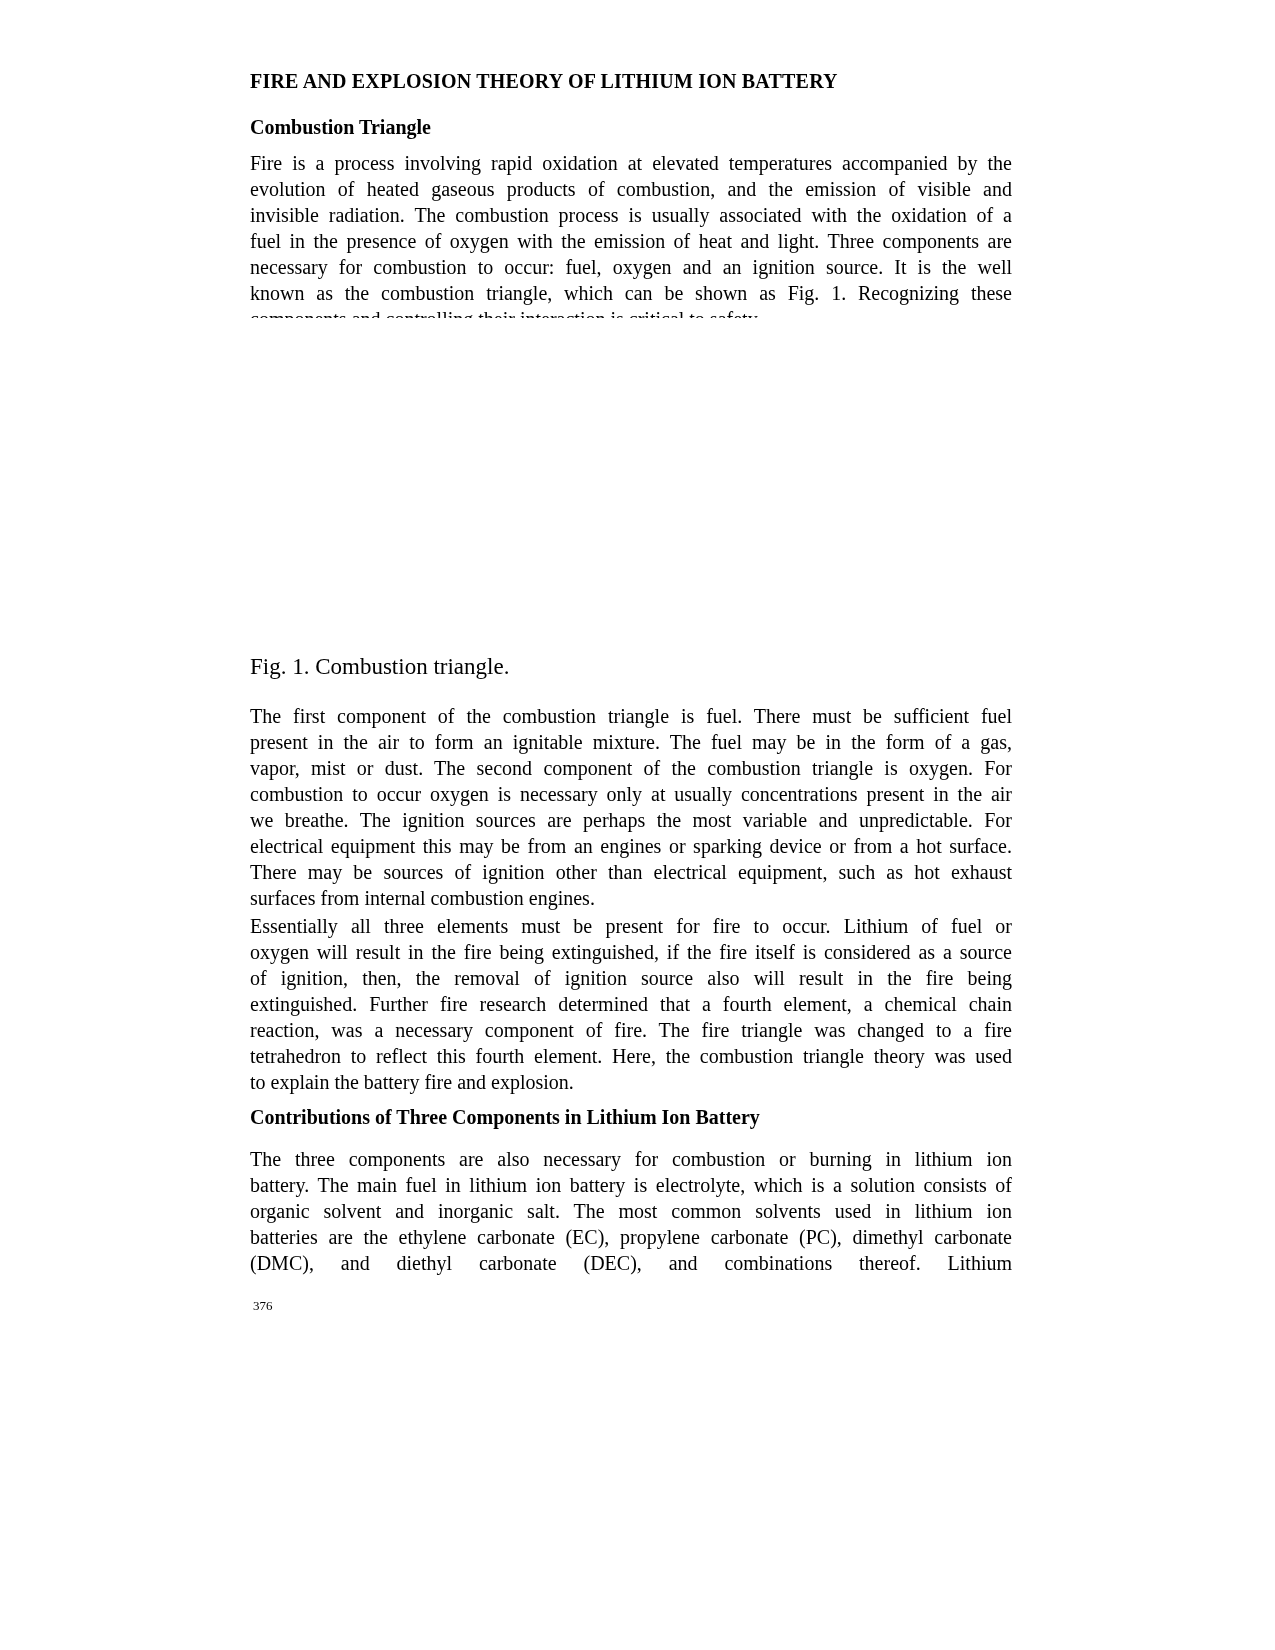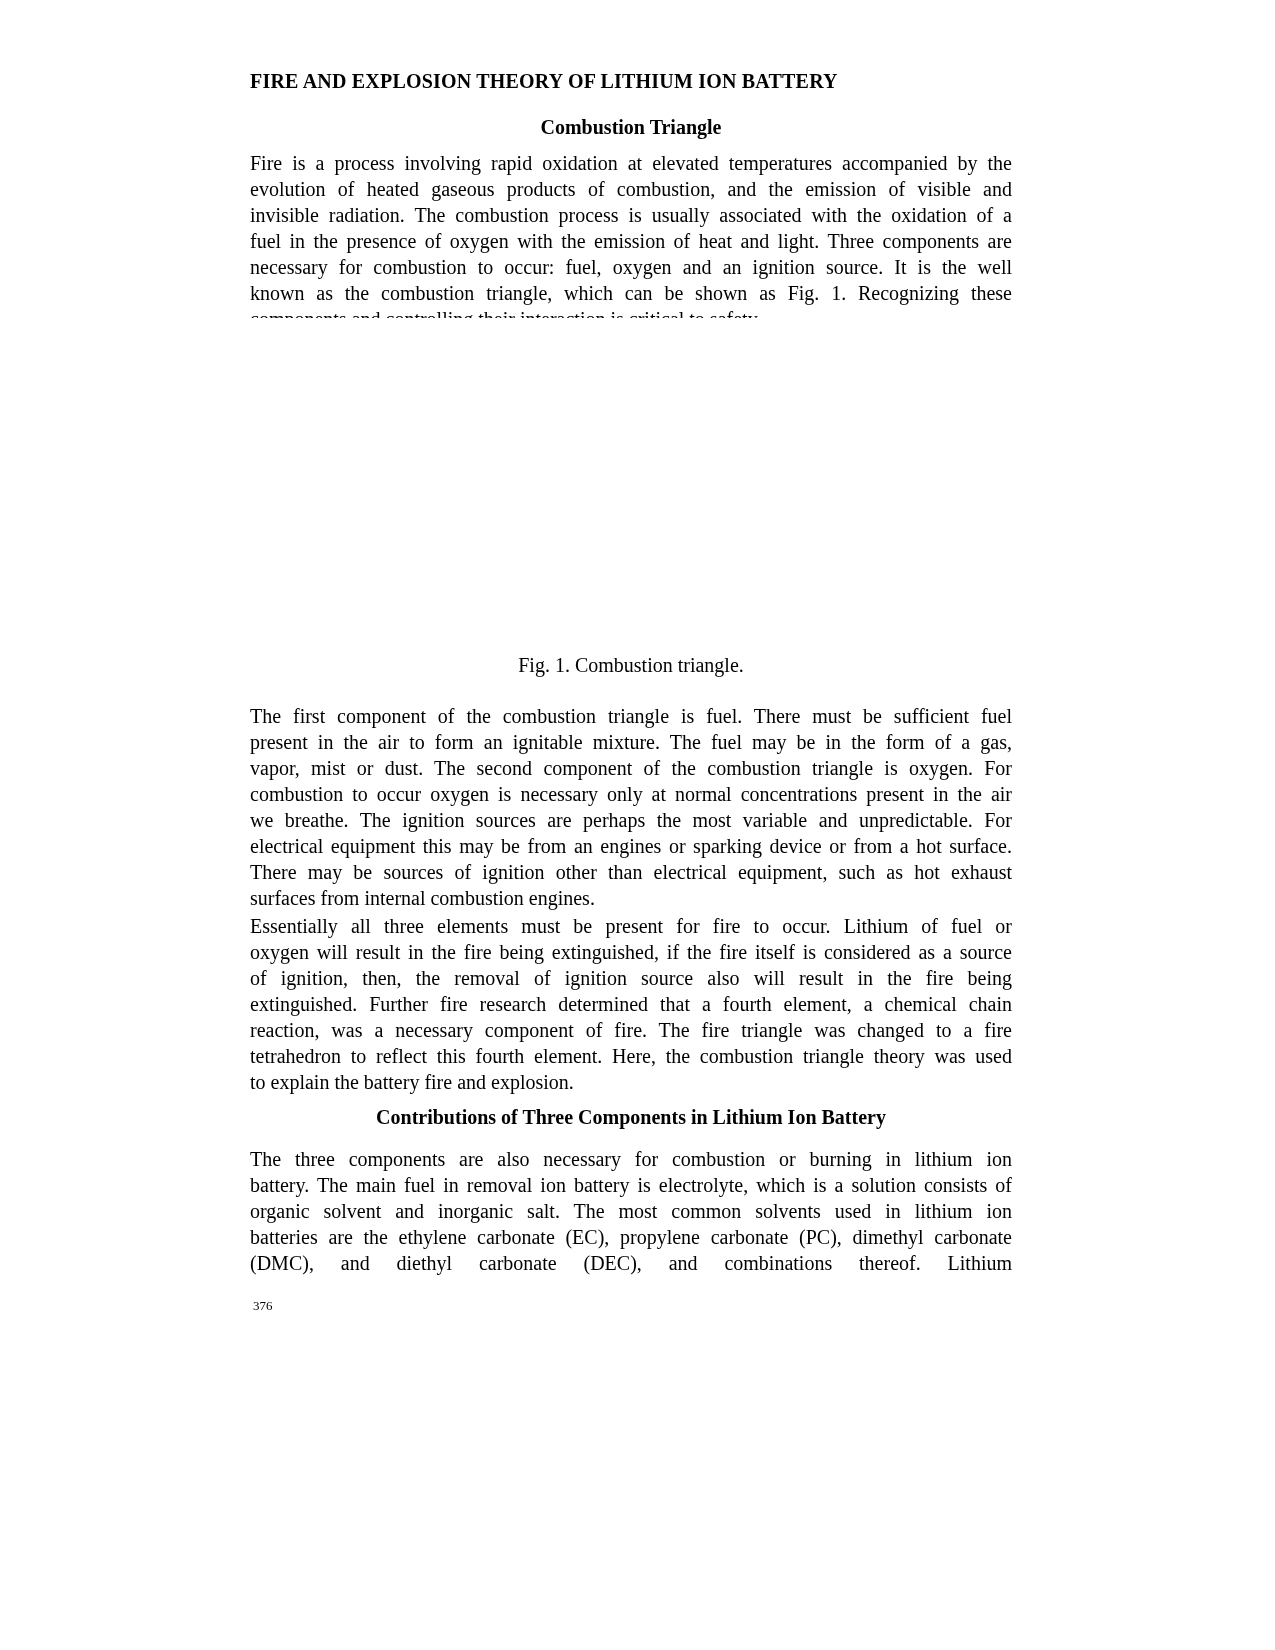--- a/index.html
+++ b/index.html
@@ -23,21 +23,20 @@
   }
   .doc-title {
     top: 70px;
     font-size: 20px;
     font-weight: bold;
     letter-spacing: 0.2px;
   }
   .sec-heading {
     font-size: 20px;
     font-weight: bold;
-    text-align: center;
   }
   .heading-1 { top: 116px; }
   .heading-2 { top: 1106px; }
   .para {
     font-size: 20px;
     line-height: 26px;
   }
   .para-1 { top: 150px; }
   .para-2 { top: 703px; }
   .para-3 { top: 913px; }
@@ -51,22 +50,21 @@
     text-align: left;
     text-align-last: left;
   }
   .figure-space {
     top: 318px;
     height: 330px;
     background: #ffffff;
   }
   .fig-caption {
     top: 654px;
-    font-size: 20px;
-    text-align: center;
+    font-size: 23px;
   }
   .page-number {
     position: absolute;
     left: 253px;
     top: 1298px;
     font-size: 13px;
   }
 </style>
 </head>
 <body>
@@ -88,42 +86,42 @@
   </div>
 
   <div class="col figure-space"></div>
 
   <div class="col fig-caption">Fig. 1. Combustion triangle.</div>
 
   <div class="col para para-2">
     <div class="jline">The first component of the combustion triangle is fuel. There must be sufficient fuel</div>
     <div class="jline">present in the air to form an ignitable mixture. The fuel may be in the form of a gas,</div>
     <div class="jline">vapor, mist or dust. The second component of the combustion triangle is oxygen. For</div>
-    <div class="jline">combustion to occur oxygen is necessary only at normal concentrations present in the air</div>
+    <div class="jline">combustion to occur oxygen is necessary only at usually concentrations present in the air</div>
     <div class="jline">we breathe. The ignition sources are perhaps the most variable and unpredictable. For</div>
     <div class="jline">electrical equipment this may be from an engines or sparking device or from a hot surface.</div>
     <div class="jline">There may be sources of ignition other than electrical equipment, such as hot exhaust</div>
     <div class="lline">surfaces from internal combustion engines.</div>
   </div>
 
   <div class="col para para-3">
     <div class="jline">Essentially all three elements must be present for fire to occur. Lithium of fuel or</div>
     <div class="jline">oxygen will result in the fire being extinguished, if the fire itself is considered as a source</div>
     <div class="jline">of ignition, then, the removal of ignition source also will result in the fire being</div>
     <div class="jline">extinguished. Further fire research determined that a fourth element, a chemical chain</div>
     <div class="jline">reaction, was a necessary component of fire. The fire triangle was changed to a fire</div>
     <div class="jline">tetrahedron to reflect this fourth element. Here, the combustion triangle theory was used</div>
     <div class="lline">to explain the battery fire and explosion.</div>
   </div>
 
   <div class="col sec-heading heading-2">Contributions of Three Components in Lithium Ion Battery</div>
 
   <div class="col para para-4">
     <div class="jline">The three components are also necessary for combustion or burning in lithium ion</div>
-    <div class="jline">battery. The main fuel in removal ion battery is electrolyte, which is a solution consists of</div>
+    <div class="jline">battery. The main fuel in lithium ion battery is electrolyte, which is a solution consists of</div>
     <div class="jline">organic solvent and inorganic salt. The most common solvents used in lithium ion</div>
     <div class="jline">batteries are the ethylene carbonate (EC), propylene carbonate (PC), dimethyl carbonate</div>
     <div class="jline">(DMC), and diethyl carbonate (DEC), and combinations thereof. Lithium</div>
   </div>
 
   <div class="page-number">376</div>
 
 </div>
 
 </body></html>

